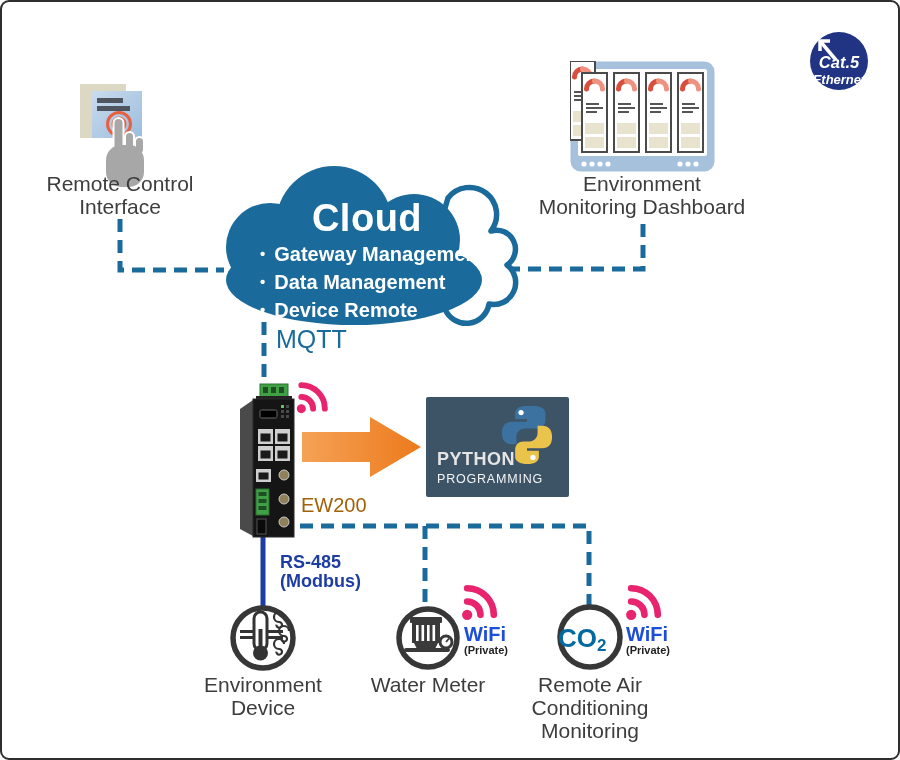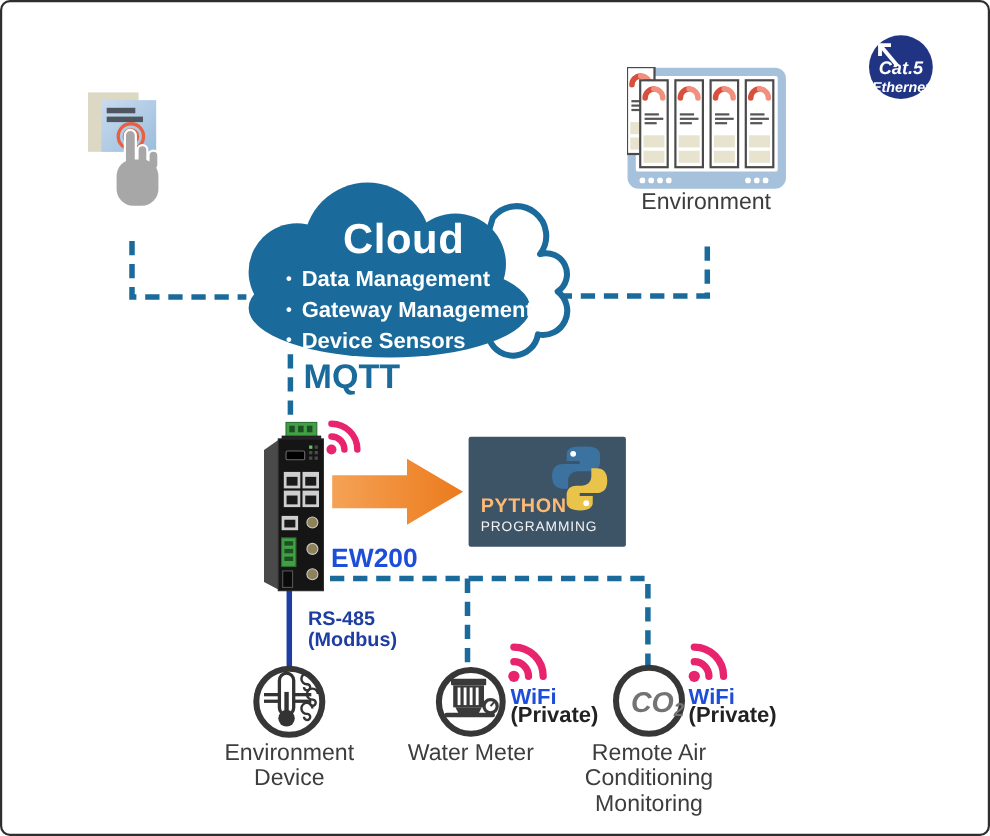--- a/index.html
+++ b/index.html
@@ -5,33 +5,33 @@
   html,body{margin:0;padding:0;background:#fff;font-family:"Liberation Sans",sans-serif;}
   #canvas{position:relative;width:900px;height:760px;box-sizing:border-box;
           border:2px solid #2e2e2e;border-radius:9px;background:#fff;overflow:hidden;}
   .abs{position:absolute;}
   svg{display:block;}
   
   .node-label{color:#3d3d3d;font-size:21px;line-height:23px;text-align:center;font-weight:500;}
   .cloud-title{color:#fff;font-size:38px;font-weight:bold;text-align:center;letter-spacing:.5px;}
   .cloud-bullets{color:#fff;font-size:20px;line-height:27px;font-weight:600;list-style:none;margin:0;padding:0;}
   .cloud-bullets li::before{content:"\2022";font-size:15px;margin-right:9px;position:relative;top:-2px;}
-  .mqtt{color:#1a6b9b;font-size:31px;font-weight:bold;}
-  .ew200{color:#1d4ed8;font-size:24px;font-weight:bold;}
+  .mqtt{color:#1a6b9b;font-size:25px;font-weight:normal;}
+  .ew200{color:#a16207;font-size:20px;font-weight:normal;}
   .rs485{color:#1d3da3;font-size:18px;line-height:19px;font-weight:bold;}
   .wifi-word{color:#1d4ed8;font-size:20px;font-weight:bold;line-height:18px;}
-  .wifi-note{color:#222;font-size:20px;font-weight:bold;line-height:15px;}
-  .co2-text{color:#737373;font-size:26px;font-weight:bold;text-align:right;line-height:34px;font-style:italic;}
+  .wifi-note{color:#222;font-size:11px;font-weight:bold;line-height:15px;}
+  .co2-text{color:#0369a1;font-size:26px;font-weight:bold;text-align:left;line-height:34px;}
   .co2-text .sub{font-size:17px;vertical-align:-4px;}
   
   .pybox{width:143px;height:100px;background:#3d5366;border-radius:2px;}
-  .pybox .t1{position:absolute;left:11px;top:52px;color:#fdba74;font-size:18px;font-weight:bold;letter-spacing:.5px;}
+  .pybox .t1{position:absolute;left:11px;top:52px;color:#e5e5e5;font-size:18px;font-weight:bold;letter-spacing:.5px;}
   .pybox .t2{position:absolute;left:11px;top:75px;color:#f2f4f6;font-size:12.5px;letter-spacing:.8px;}
   
-  .badge{width:58px;height:58px;border-radius:50%;background:#203483;}
+  .badge{width:58px;height:58px;border-radius:50%;background:#203483;margin-left:20px;}
   .badge .b1{position:absolute;left:0;top:21px;width:100%;text-align:center;color:#fff;
              font-size:16.5px;font-weight:bold;font-style:italic;}
   .badge .b2{position:absolute;left:0;top:40px;width:100%;text-align:center;color:#fff;
              font-size:13px;font-weight:bold;font-style:italic;}
 </style>
 </head>
 <body>
 
 <div id="canvas">
 
@@ -216,34 +216,39 @@
       <circle cx="41" cy="16" r="4" fill="#fff"></circle>
       <path fill="#e9c34a" d="M51 94 C62 94 68 90 68 83 v-9 H50 v-4 h23 c10 0 15 -6 15 -17 c0 -11 -5 -17 -15 -17 h-7 v11 c0 8 -6 13 -14 13 H45 c-8 0 -13 5 -13 13 v10 c0 7 7 11 19 11 Z"></path>
       <circle cx="59" cy="84" r="4" fill="#fff"></circle>
     </svg>
     <div class="t1">PYTHON</div>
     <div class="t2">PROGRAMMING</div>
   </div>
 
   <div class="abs cloud-title" style="left:265px;top:195px;width:200px">Cloud</div>
   <ul class="abs cloud-bullets" style="left:258px;top:239px">
+    <li>Gateway Management</li>
     <li>Data Management</li>
-    <li>Gateway Management</li>
-    <li>Device Sensors</li>
+    <li>Device Remote</li>
   </ul>
 
   <div class="abs mqtt" style="left:274px;top:323px">MQTT</div>
   <div class="abs ew200" style="left:299px;top:492px">EW200</div>
   <div class="abs rs485" style="left:278px;top:551px">
     <div>RS-485</div>
     <div>(Modbus)</div>
   </div>
 
+  <div class="abs node-label" style="left:18px;top:170px;width:200px">
+    <div>Remote Control</div>
+    <div>Interface</div>
+  </div>
   <div class="abs node-label" style="left:525px;top:170px;width:230px">
     <div>Environment</div>
+    <div>Monitoring Dashboard</div>
   </div>
   <div class="abs node-label" style="left:171px;top:671px;width:180px">
     <div>Environment</div>
     <div>Device</div>
   </div>
   <div class="abs node-label" style="left:336px;top:671px;width:180px">Water Meter</div>
   <div class="abs node-label" style="left:498px;top:671px;width:180px">
     <div>Remote Air</div>
     <div>Conditioning</div>
     <div>Monitoring</div>

